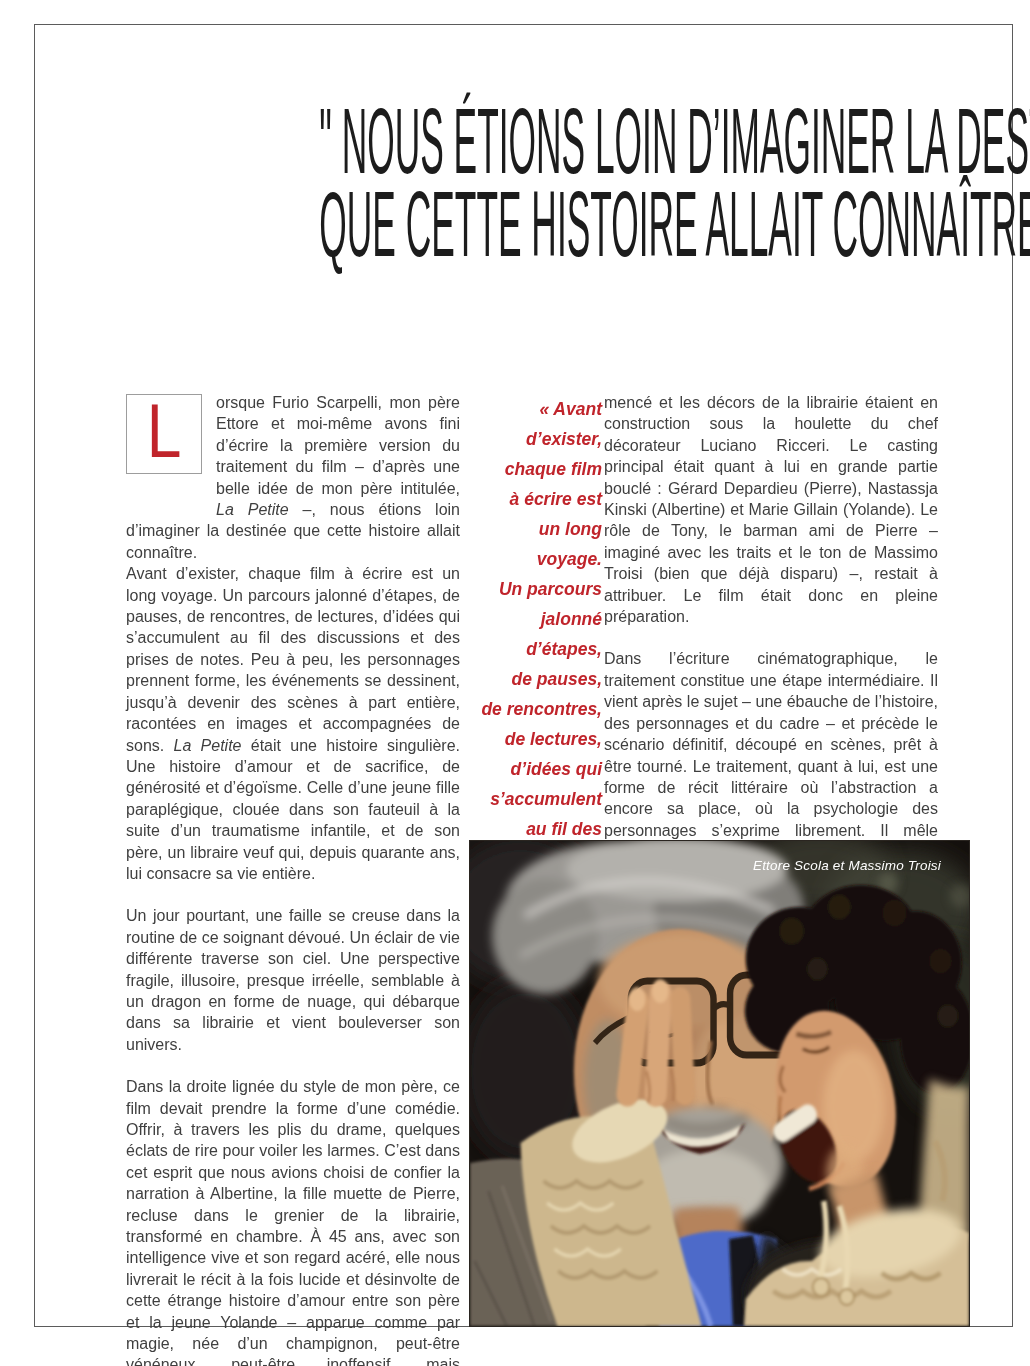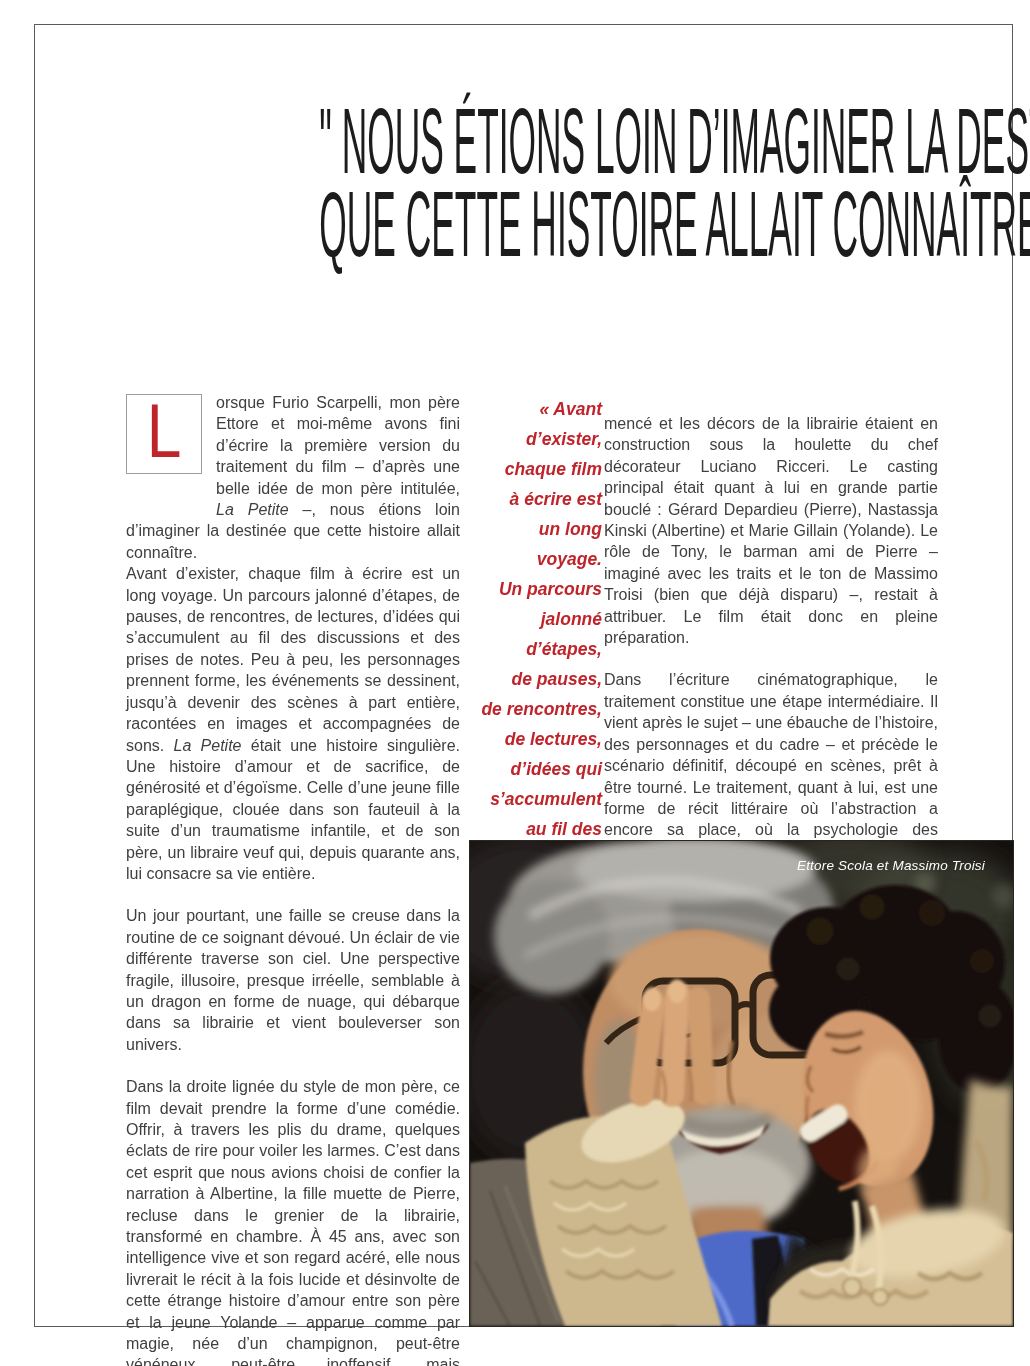--- a/index.html
+++ b/index.html
@@ -16,39 +16,39 @@
   .headline{position:absolute;left:0;width:1030px;top:100px;text-align:center;color:var(--headline-text,#1c1c1c);}
   .headline .hl{
     font-size:93px;line-height:83px;font-weight:400;white-space:nowrap;
     display:block;transform:scaleX(0.38);transform-origin:50% 50%;letter-spacing:0px;
   }
   
   .col{position:absolute;text-align:justify;font-size:16px;line-height:21.4px;}
   .col p{margin:0;}
   .col p.gap{margin-bottom:21px;}
   .col-left{left:126px;top:392px;width:334px;}
-  .col-right{left:604px;top:392px;width:334px;margin-top:21px;}
+  .col-right{left:604px;top:392px;width:334px;}
   .col-quote{
     position:absolute;left:462px;top:394px;width:140px;text-align:right;
     color:var(--accent-red,#c0242b);font-weight:700;font-style:italic;
     font-size:17.5px;line-height:30px;white-space:pre-line;
   }
   
   .dropbox{
     float:left;width:76px;height:80px;border:1px solid #9d9d9d;
     margin:2px 14px 26px 0;display:flex;align-items:center;justify-content:center;
     box-sizing:border-box;background:#fff;
   }
   .dropbox .dc{
     font-size:76px;line-height:60px;font-weight:400;color:var(--accent-red,#c0242b);
     transform:scaleX(0.82);display:block;margin-top:-6px;
   }
   
   .photo{
-    position:absolute;left:470px;top:841px;width:543px;height:485px;
+    position:absolute;left:470px;top:841px;width:499px;height:485px;
     overflow:hidden;background:#15110e;outline:1px solid #2a2520;
   }
   .photo svg{display:block;width:100%;height:100%;}
   .caption{
     position:absolute;top:17px;right:28px;color:var(--caption-text,#ffffff);
     font-style:italic;font-size:13.5px;letter-spacing:.2px;
   }
 </style>
 </head>
 <body>

